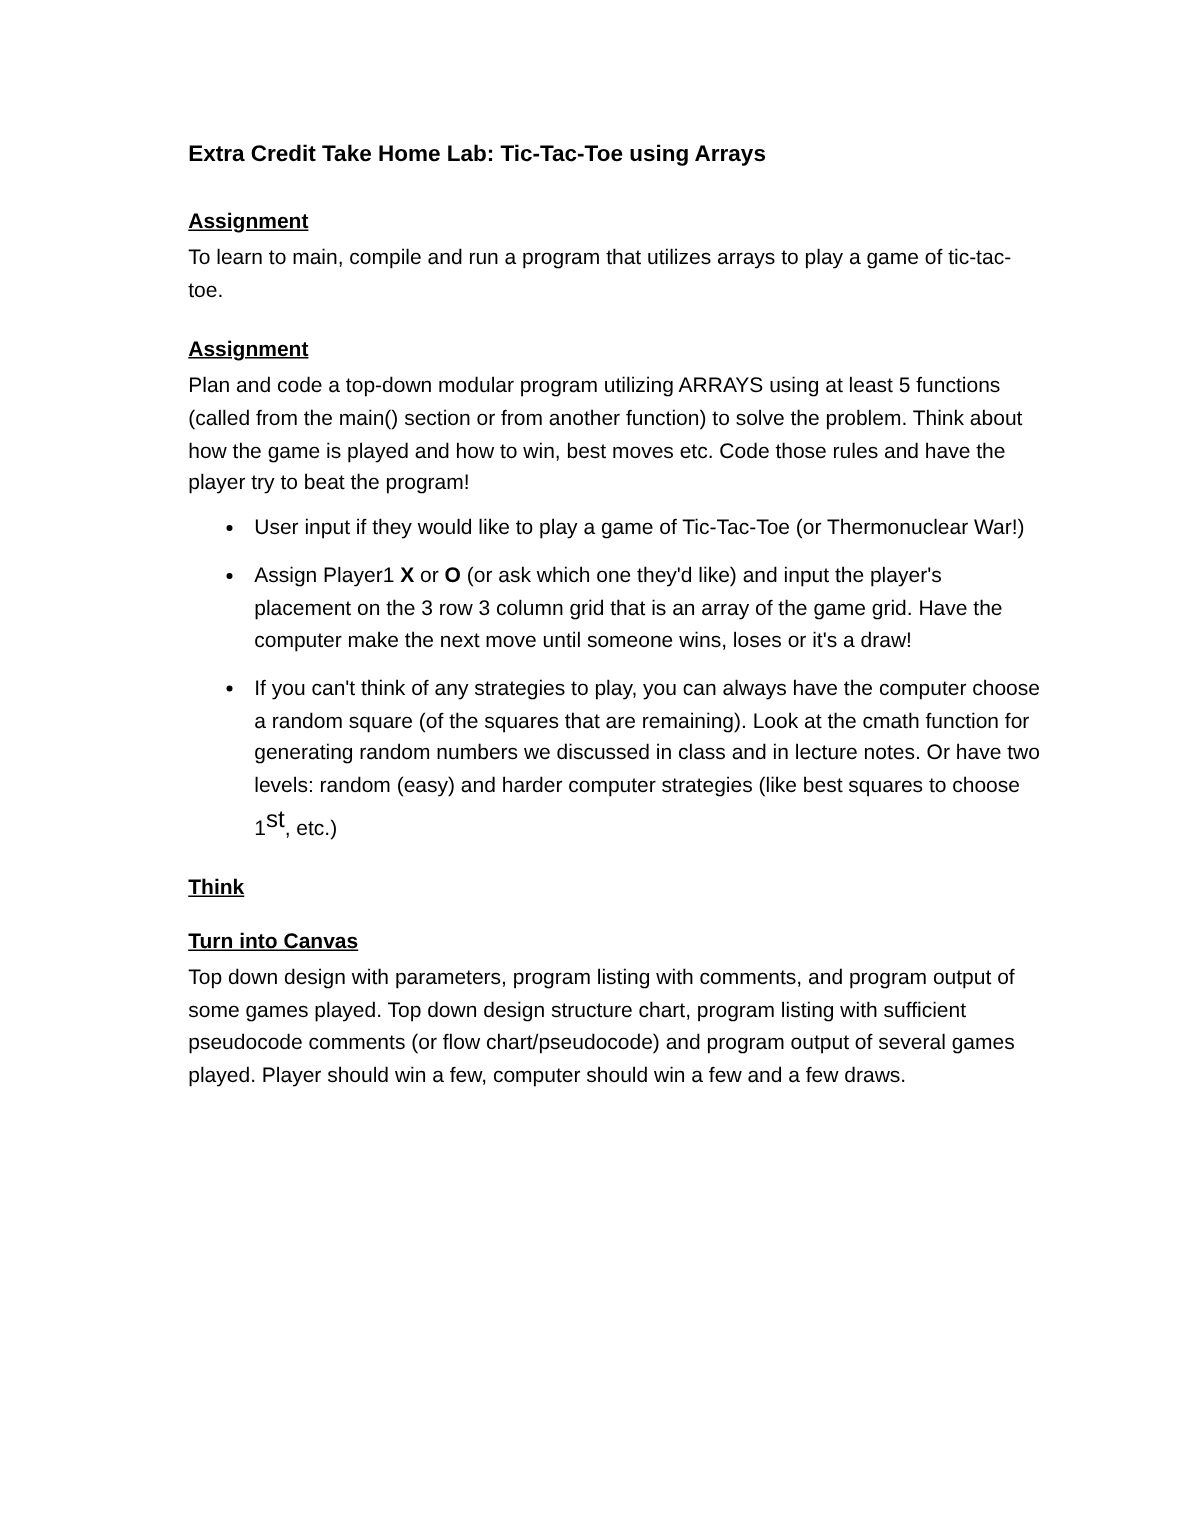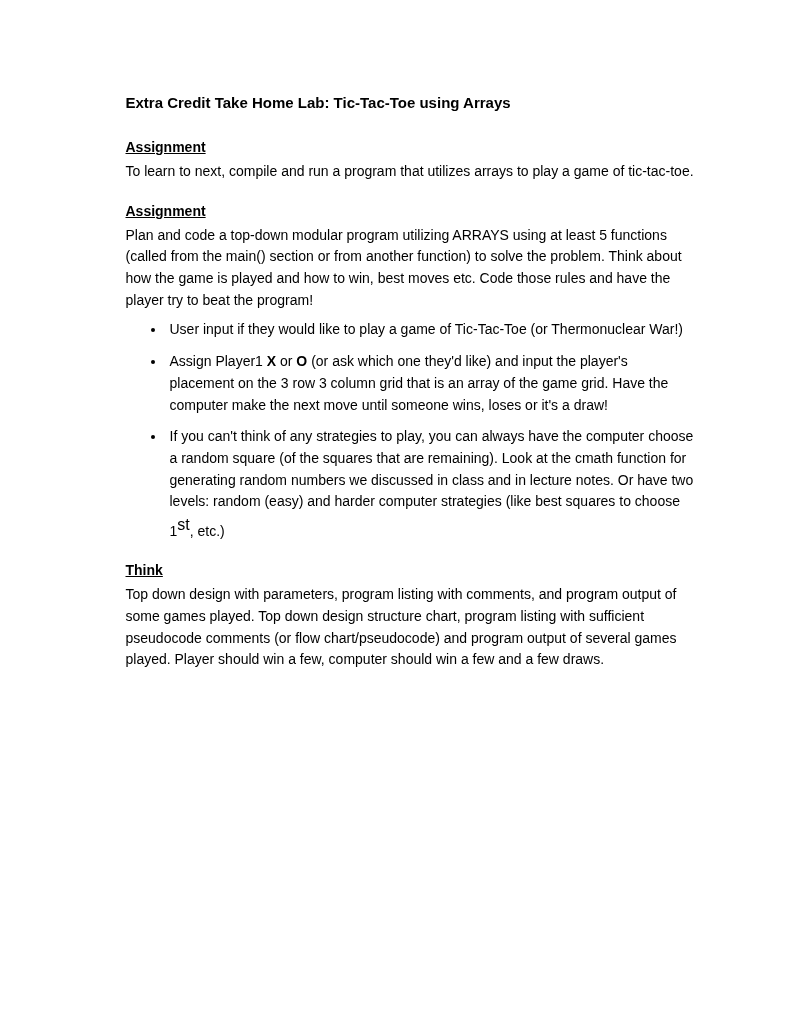--- a/index.html
+++ b/index.html
@@ -58,21 +58,21 @@
   </style>
 </head>
 <body>
 
 <div class="page">
 
   <div class="page-title">Extra Credit Take Home Lab: Tic-Tac-Toe using Arrays</div>
 
   <div>
     <div class="section-heading">Assignment</div>
-    <div class="section-body">To learn to next, compile and run a program that utilizes arrays to play a game of tic-tac-toe.</div>
+    <div class="section-body">To learn to main, compile and run a program that utilizes arrays to play a game of tic-tac-toe.</div>
   </div>
 
   <div>
     <div class="section-heading">Assignment</div>
     <div class="section-body">Plan and code a top-down modular program utilizing ARRAYS using at least 5 functions (called from the main() section or from another function) to solve the problem.  Think about how the game is played and how to win, best moves etc.  Code those rules and have the player try to beat the program!</div>
   </div>
 
   <div>
     <ul class="bullet-list">
       <li>
@@ -85,16 +85,17 @@
         If you can't think of any strategies to play, you can always have the computer choose a random square (of the squares that are remaining).  Look at the cmath function for generating random numbers we discussed in class and in lecture notes. Or have two levels: random (easy) and harder computer strategies (like best squares to choose 1<sup>st</sup>, etc.)
       </li>
     </ul>
   </div>
 
   <div>
     <div class="section-heading">Think</div>
   </div>
 
   <div>
+    <div class="section-heading">Turn into Canvas</div>
     <div class="section-body">Top down design with parameters, program listing with comments, and program output of some games played. Top down design structure chart, program listing with sufficient pseudocode comments (or flow chart/pseudocode) and program output of several games played. Player should win a few, computer should win a few and a few draws.</div>
   </div>
 
 </div>
 
 </body></html>

